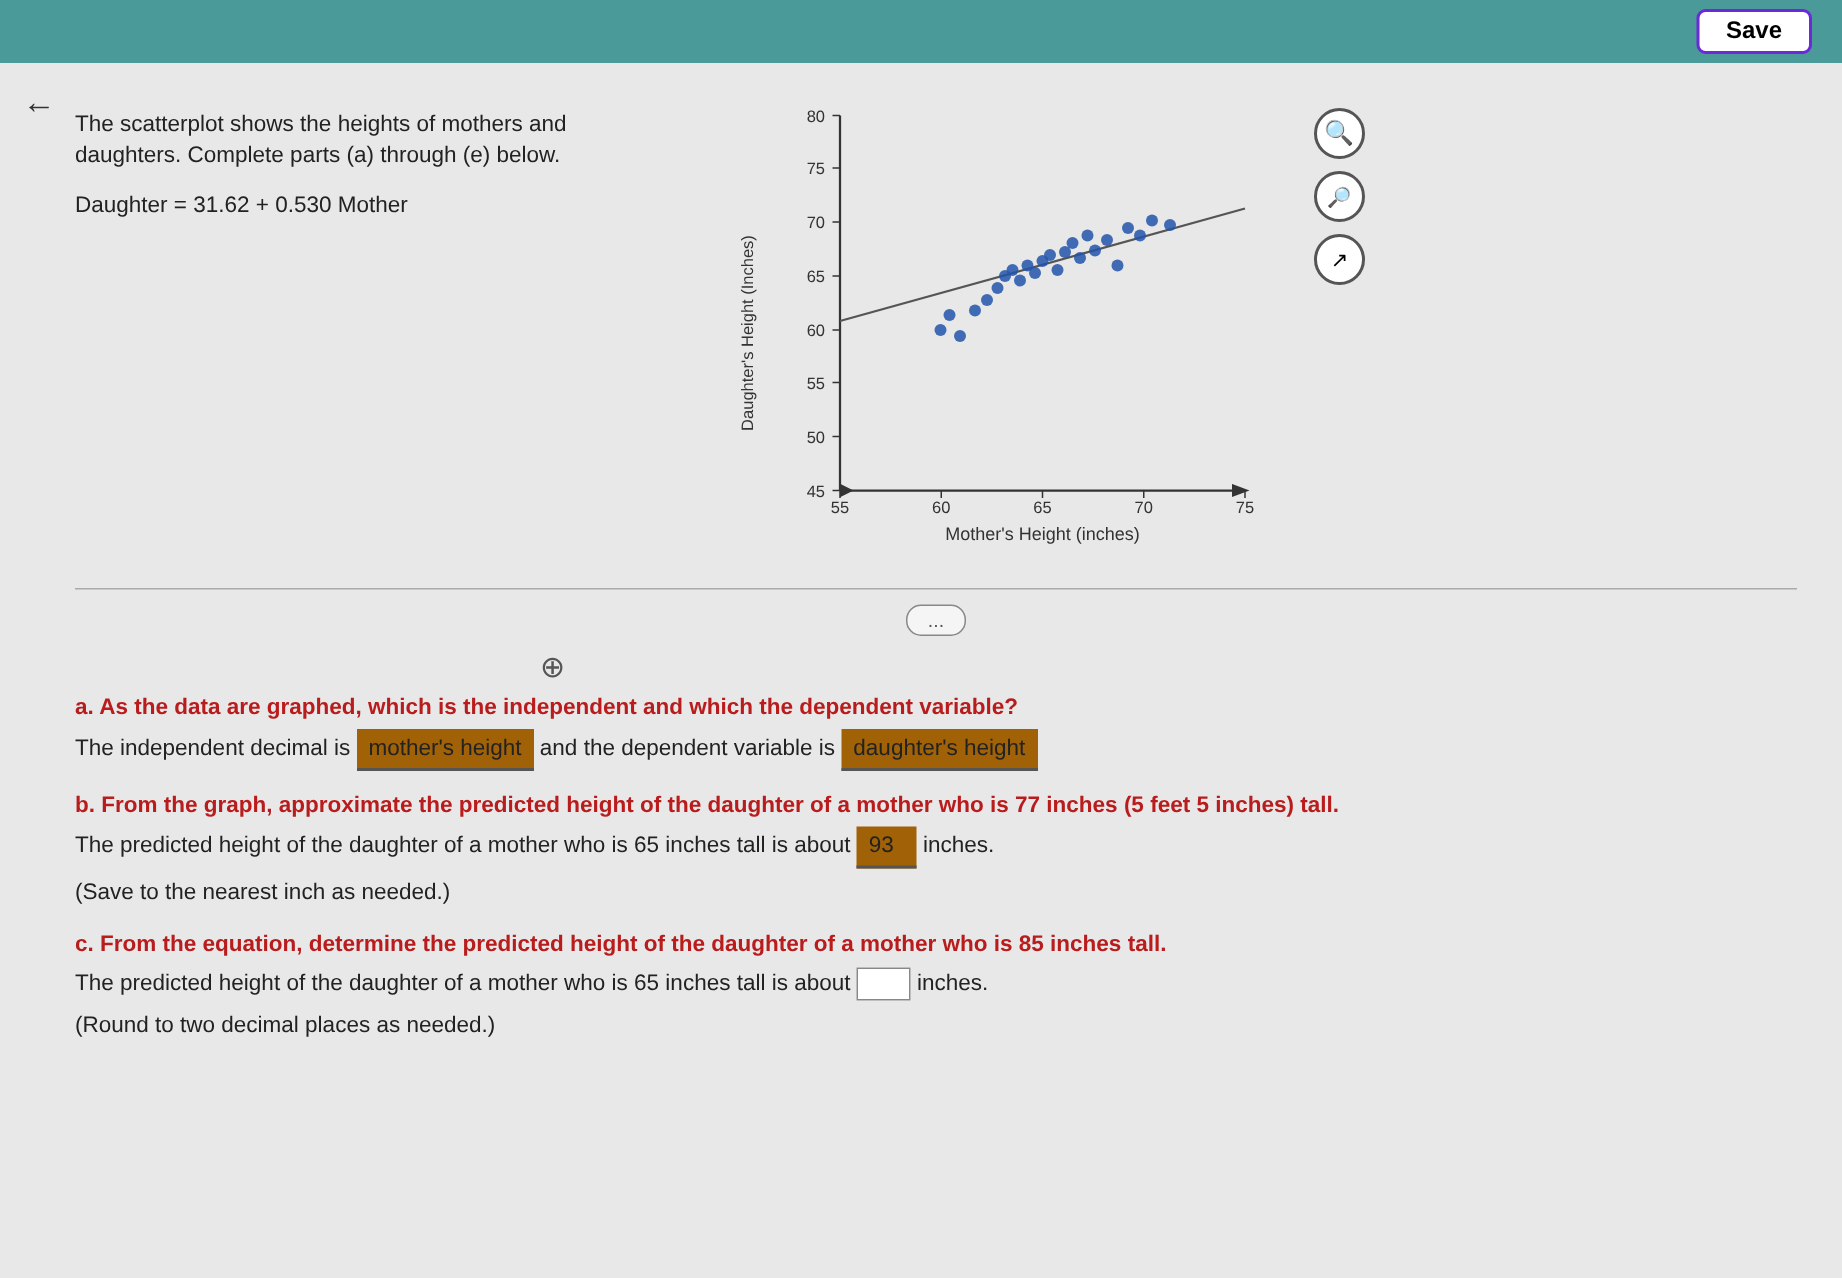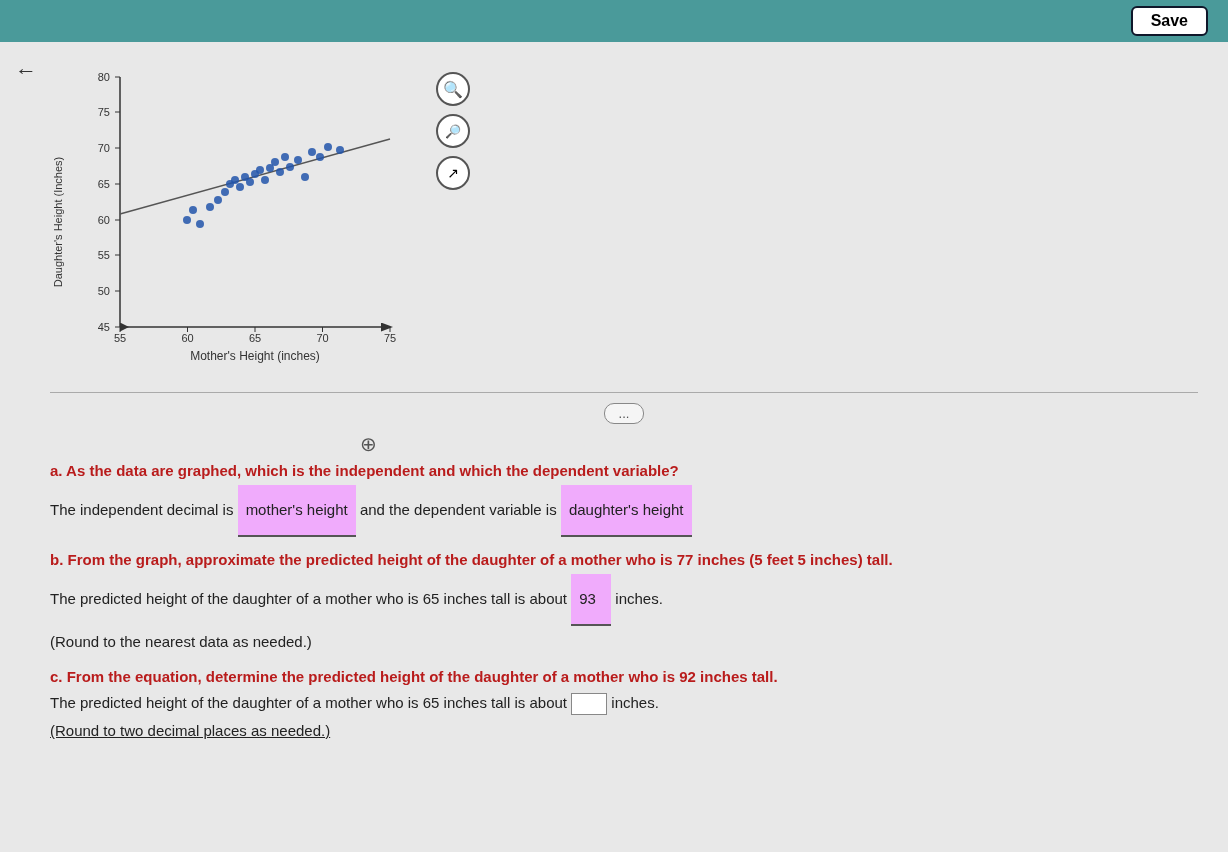--- a/index.html
+++ b/index.html
@@ -13,21 +13,21 @@
     .top-bar {
       background: #4a9a9a;
       height: 42px;
       display: flex;
       align-items: center;
       justify-content: flex-end;
       padding-right: 20px;
     }
     .save-btn {
       background: white;
-      border: 2px solid #0f172a;
+      border: 2px solid #6d28d9;
       border-radius: 6px;
       padding: 4px 18px;
       font-size: 16px;
       font-weight: bold;
       cursor: pointer;
     }
     .back-arrow {
       position: absolute;
       top: 55px;
       left: 15px;
@@ -122,23 +122,23 @@
       margin-bottom: 6px;
     }
     .answer-line {
       font-size: 15px;
       color: #222;
       margin-bottom: 14px;
       line-height: 1.6;
     }
     .highlight-box {
       display: inline-block;
-      background: #f0abfc;
+      background: #a16207;
       border-bottom: 2px solid #555;
-      padding: 13px 8px;
+      padding: 1px 8px;
       min-width: 40px;
     }
     .input-box {
       display: inline-block;
       border: 1px solid #888;
       background: white;
       width: 36px;
       height: 22px;
       vertical-align: middle;
       text-align: center;
@@ -152,20 +152,24 @@
 <body>
 
 <div class="top-bar">
   <button class="save-btn">Save</button>
 </div>
 
 <div class="main-content">
   <span class="back-arrow">←</span>
 
   <div class="top-section">
+    <div class="text-section">
+      <p class="problem-text">The scatterplot shows the heights of mothers and daughters. Complete parts (a) through (e) below.</p>
+      <p class="equation-text">Daughter = 31.62 + 0.530 Mother</p>
+    </div>
 
     <div class="chart-section">
       <div class="chart-container">
         
         <svg width="360" height="310">
 
           <text x="12" y="160" font-size="11" fill="#333" transform="rotate(-90,12,160)" text-anchor="middle">Daughter's Height (Inches)</text>
 
           <line x1="70" y1="265" x2="340" y2="265" stroke="#333" stroke-width="1.5" marker-end="url(#arrow)"></line>
 
@@ -275,22 +279,22 @@
     <span>and the dependent variable is</span>
     <span class="highlight-box">daughter's height</span>
   </p>
 
   <p class="part-label">b. From the graph, approximate the predicted height of the daughter of a mother who is 77 inches (5 feet 5 inches) tall.</p>
   <p class="answer-line">
     <span>The predicted height of the daughter of a mother who is 65 inches tall is about</span>
     <span class="highlight-box">93</span>
     <span>inches.</span>
   </p>
-  <p class="answer-line" style="margin-top:-10px;">(Round to the nearest data as needed.)</p>
-
-  <p class="part-label">c. From the equation, determine the predicted height of the daughter of a mother who is 92 inches tall.</p>
+  <p class="answer-line" style="margin-top:-10px;">(Save to the nearest inch as needed.)</p>
+
+  <p class="part-label">c. From the equation, determine the predicted height of the daughter of a mother who is 85 inches tall.</p>
   <p class="answer-line">
     <span>The predicted height of the daughter of a mother who is 65 inches tall is about</span>
     <input class="input-box" type="text" value="" style="">
     <span>inches.</span>
   </p>
-  <p class="answer-line" style="margin-top:-10px;text-decoration:underline;">(Round to two decimal places as needed.)</p>
+  <p class="answer-line" style="margin-top:-10px;">(Round to two decimal places as needed.)</p>
 </div>
 
 </body></html>

